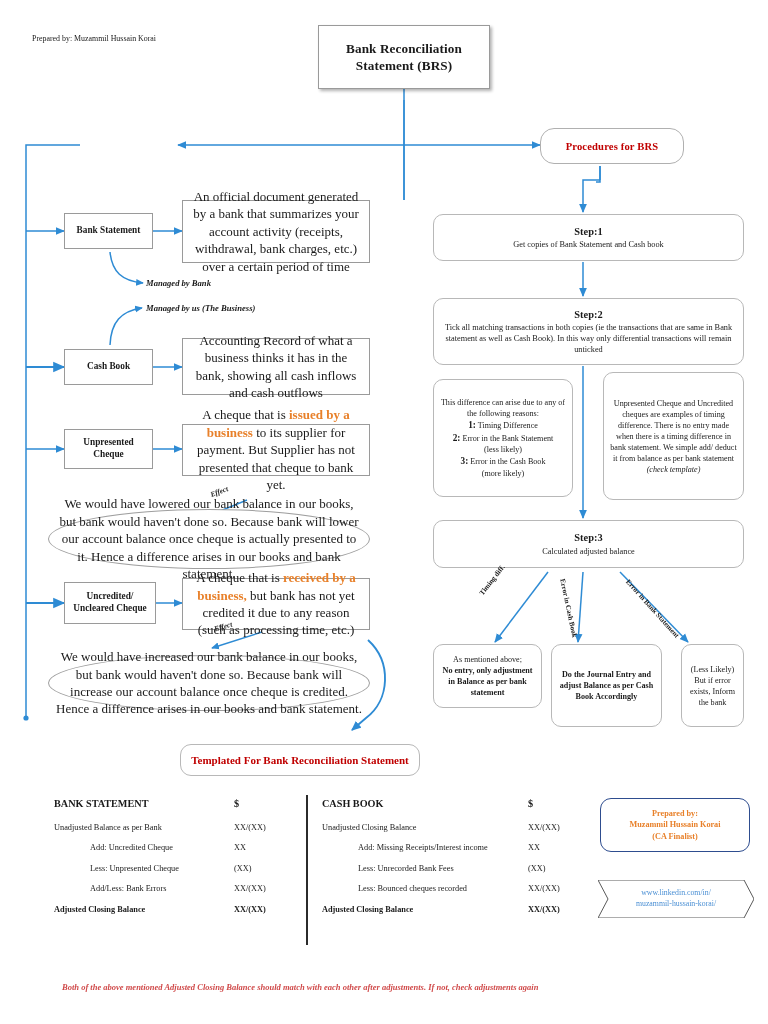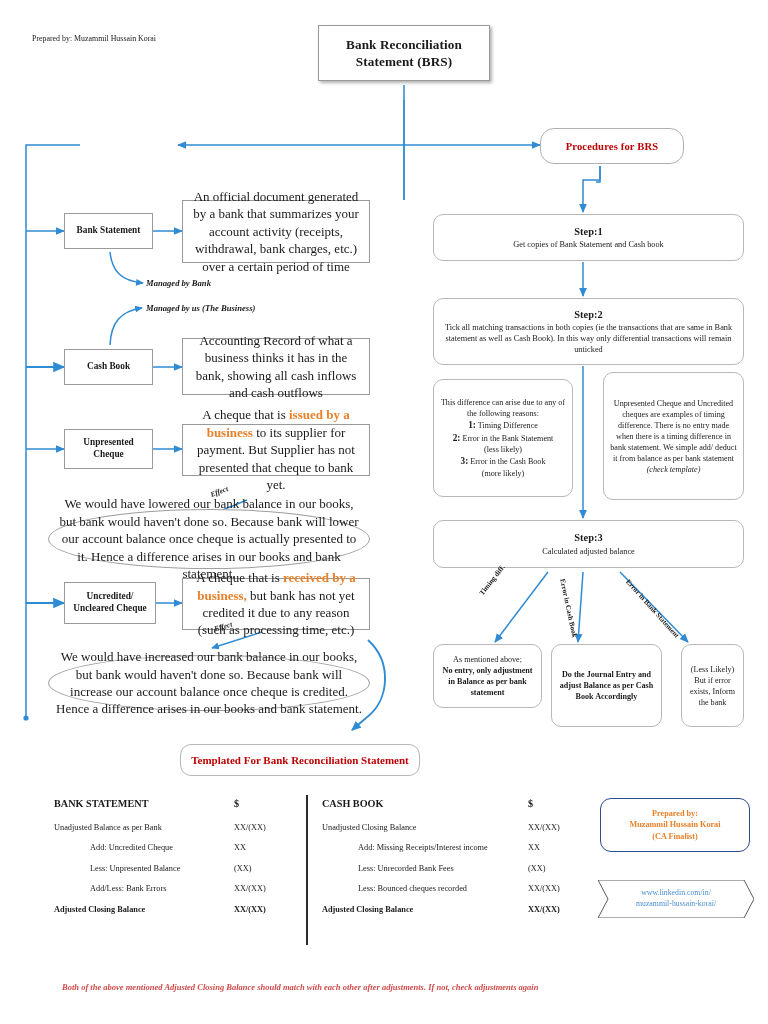--- a/index.html
+++ b/index.html
@@ -115,21 +115,21 @@
       <path d="M583,366 L583,518" marker-end="url(#ah)"></path>
 
       <path d="M548,572 L495,642" marker-end="url(#ah)"></path>
       <path d="M583,572 L578,642" marker-end="url(#ah)"></path>
       <path d="M620,572 L688,642" marker-end="url(#ah)"></path>
     </g>
   </svg>
 
   <div class="prepared-by" style="left:32px;top:34px;">Prepared by: Muzammil Hussain Korai</div>
 
-  <div class="node rect shadow title-box" style="left:318px;top:25px;width:172px;height:56px;">
+  <div class="node rect shadow title-box" style="left:318px;top:25px;width:172px;height:64px;">
     <div>Bank Reconciliation</div>
     <div>Statement (BRS)</div>
   </div>
 
 
   <div class="node rect lbl-bold" style="left:64px;top:213px;width:89px;height:36px;">
     <span>Bank Statement</span>
   </div>
   <div class="node rect desc" style="left:182px;top:200px;width:188px;height:63px;">
     <span>An official document generated by a bank that summarizes your account activity (receipts, withdrawal, bank charges, etc.) over a certain period of time</span>
@@ -228,21 +228,21 @@
     </div>
     <div class="row">
       <div class="nm">Unadjusted Balance as per Bank</div>
       <div class="amt">XX/(XX)</div>
     </div>
     <div class="row">
       <div class="nm indent">Add: Uncredited Cheque</div>
       <div class="amt">XX</div>
     </div>
     <div class="row">
-      <div class="nm indent">Less: Unpresented Balance</div>
+      <div class="nm indent">Less: Unpresented Cheque</div>
       <div class="amt">(XX)</div>
     </div>
     <div class="row">
       <div class="nm indent">Add/Less: Bank Errors</div>
       <div class="amt">XX/(XX)</div>
     </div>
     <div class="row total">
       <div class="nm">Adjusted Closing Balance</div>
       <div class="amt">XX/(XX)</div>
     </div>

